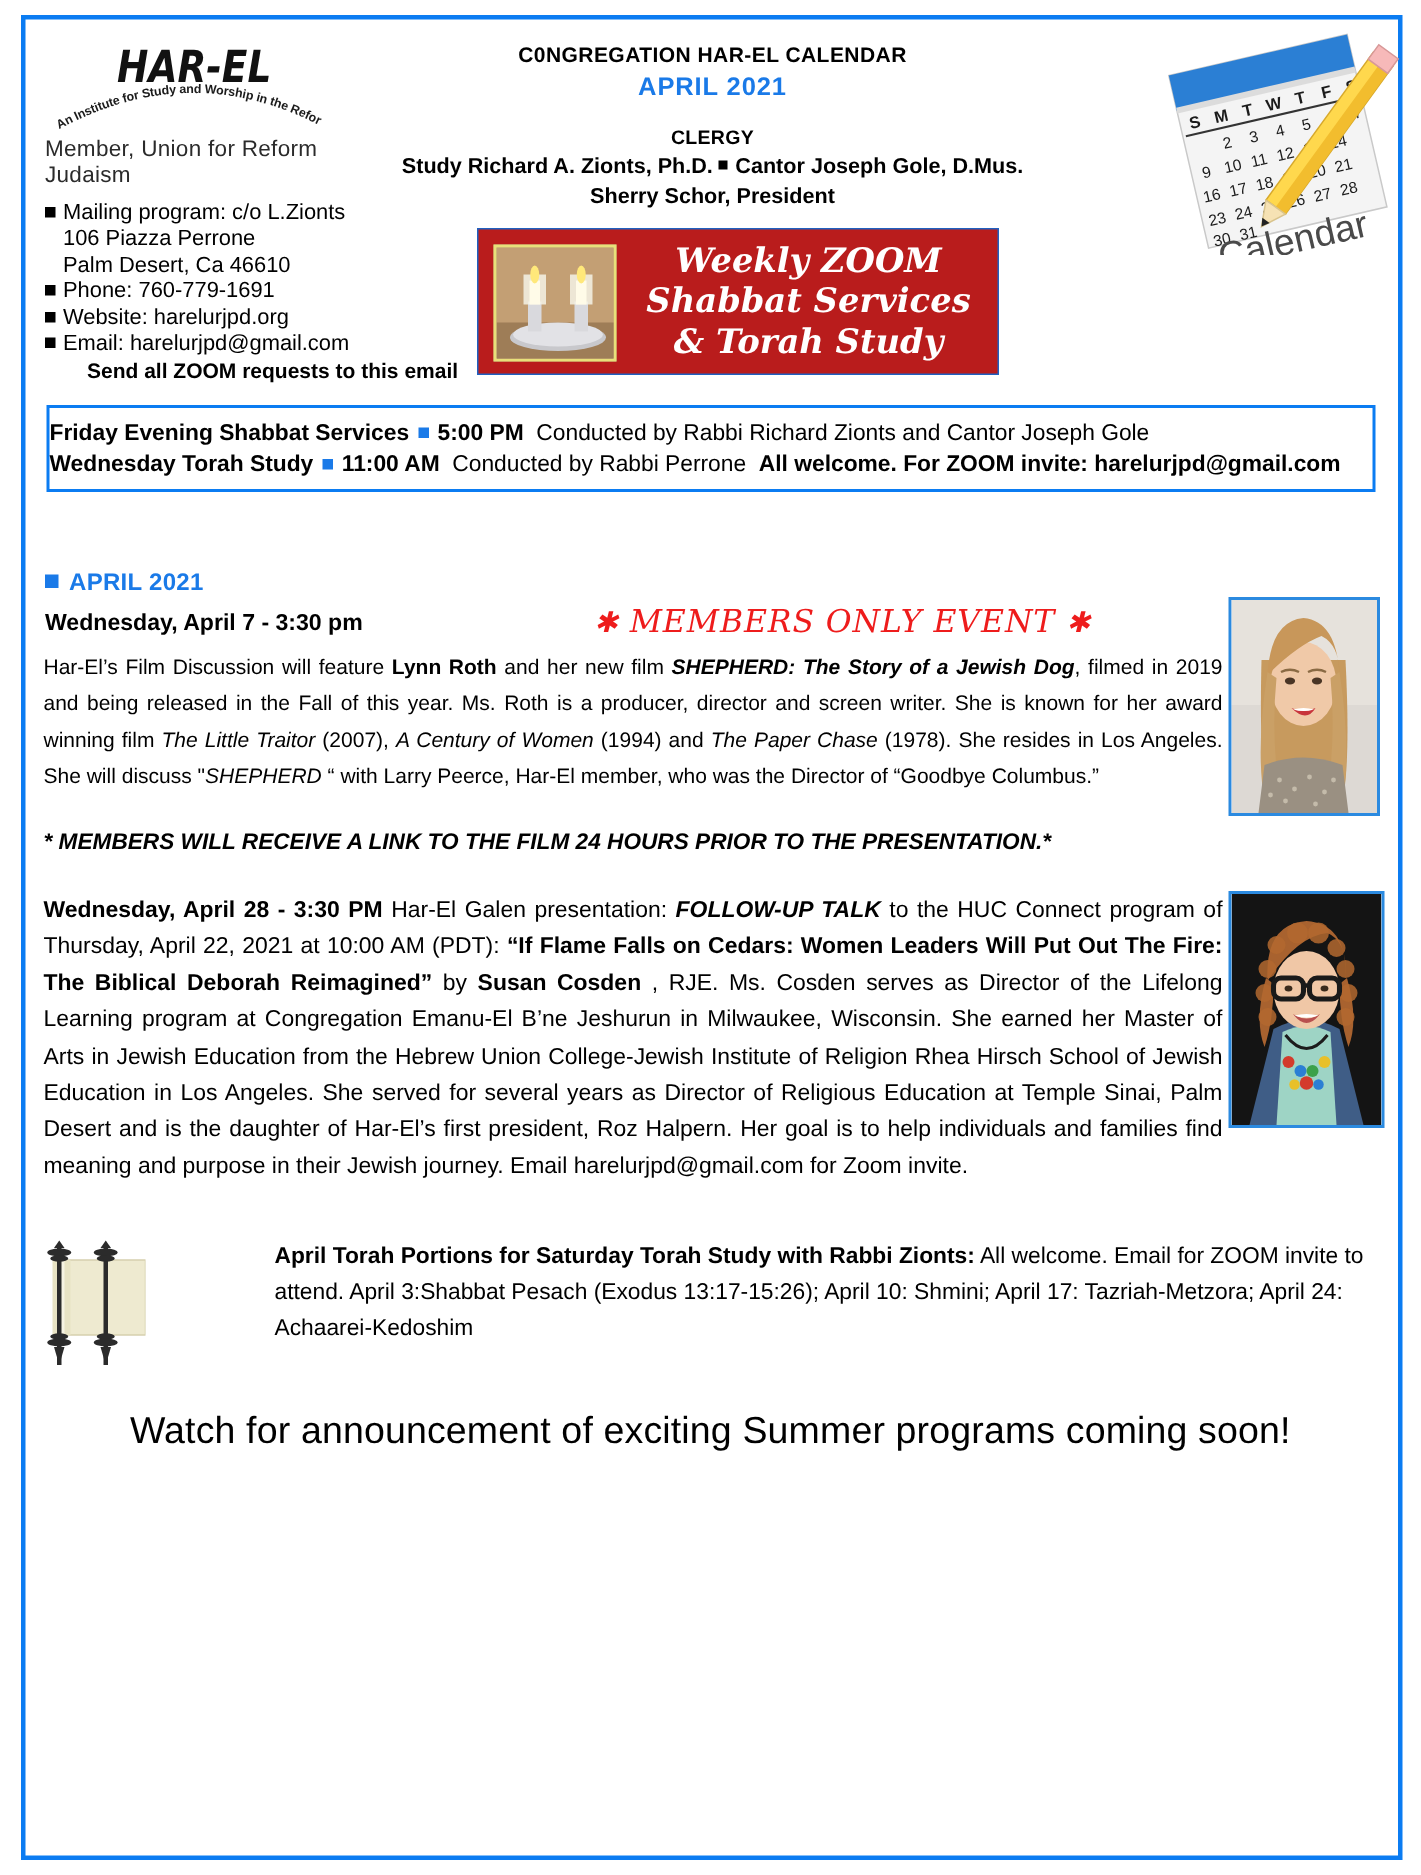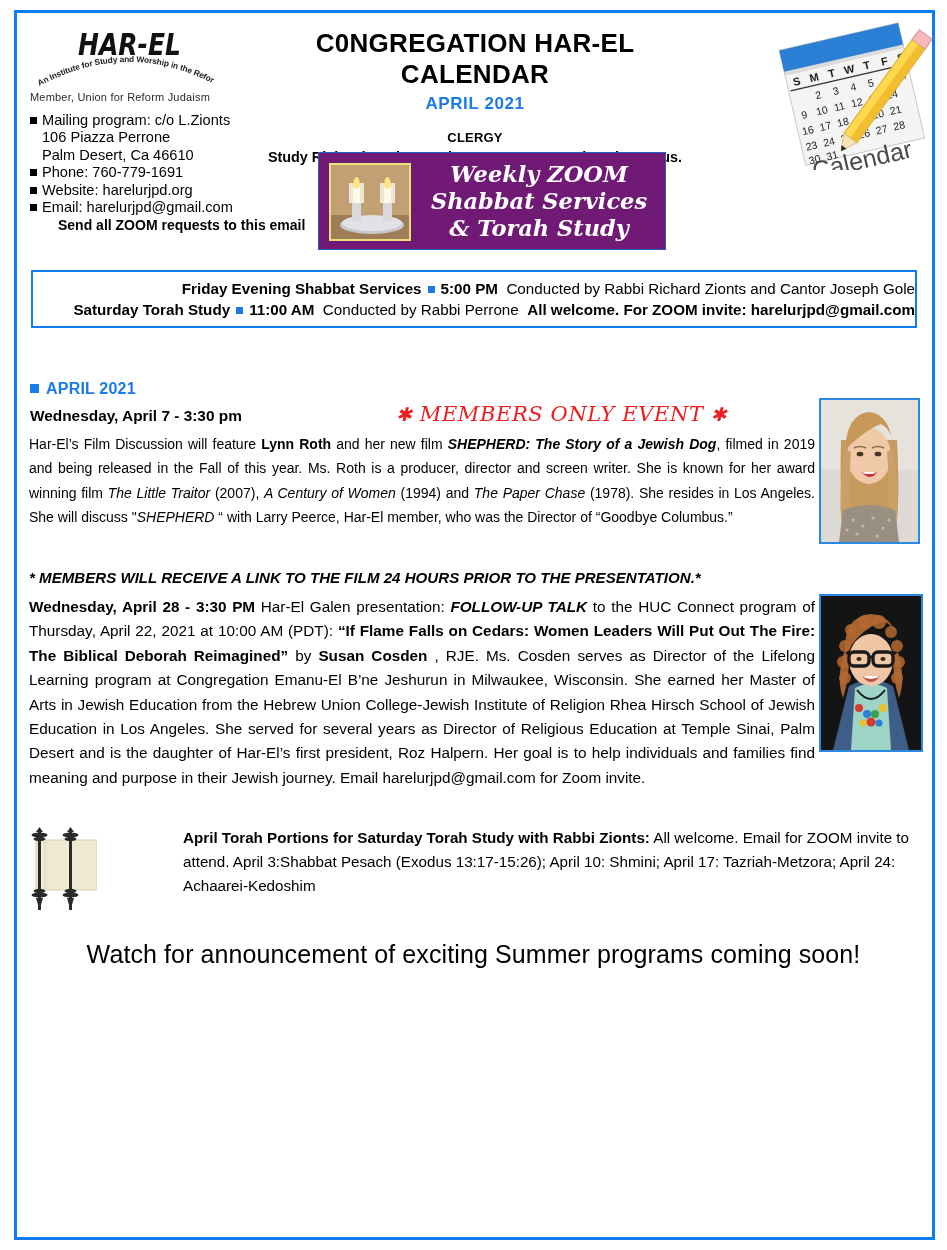--- a/index.html
+++ b/index.html
@@ -67,21 +67,21 @@
   .logo-arc text {
     font-family: "Liberation Sans", sans-serif;
     font-size: 8.3px;
     font-weight: bold;
     fill: #1b1b1b;
     letter-spacing: -0.1px;
   }
   .logo-member {
     margin-top: 1px;
     font-family: "Liberation Sans", sans-serif;
-    font-size: 11px;
+    font-size: 15px;
     color: #2b2b2b;
     letter-spacing: 0.2px;
   }
 
   .contact-list {
     margin-top: 9px;
     font-size: 14.6px;
     line-height: 17.4px;
     color: #000;
   }
@@ -107,21 +107,21 @@
 
   
   .title-block {
     position: absolute;
     left: 247px;
     top: 28px;
     width: 456px;
     text-align: center;
   }
   .doc-title {
-    font-size: 26px;
+    font-size: 14px;
     font-weight: bold;
     letter-spacing: 0.3px;
   }
   .doc-subtitle {
     margin-top: 4px;
     font-size: 17px;
     font-weight: bold;
     color: #1a7ae8;
     letter-spacing: 0.6px;
   }
@@ -159,21 +159,21 @@
     height: 152px;
   }
 
   
   .zoom-banner {
     position: absolute;
     left: 318px;
     top: 152px;
     width: 348px;
     height: 98px;
-    background: #701a75;
+    background: #b91c1c;
     border: 1px solid #2060c0;
     box-sizing: border-box;
   }
   .zoom-candles {
     position: absolute;
     left: 10px; top: 10px;
     width: 82px; height: 78px;
     border: 2px solid #e8e07a;
     box-sizing: border-box;
     background: #b59a72;
@@ -195,21 +195,21 @@
 
   
   .services-box {
     position: absolute;
     left: 31px;
     top: 270px;
     width: 886px;
     height: 58px;
     border: 2px solid #0b7cf2;
     box-sizing: border-box;
-    text-align: right;
+    text-align: left;
     padding-top: 6px;
   }
   .svc-line {
     font-size: 15.2px;
     line-height: 21px;
     white-space: nowrap;
   }
   .svc-line b { font-weight: bold; }
   .svc-sq {
     display: inline-block;
@@ -268,21 +268,20 @@
     text-align: justify;
   }
   .event1-closing {
     position: absolute;
     left: 29px;
     top: 553px;
     width: 800px;
     font-size: 15.1px;
     font-weight: bold;
     font-style: italic;
-    margin-top: 16px;
   }
 
   .event2-body {
     position: absolute;
     left: 29px;
     top: 595px;
     width: 786px;
     font-size: 15.3px;
     line-height: 24.4px;
     text-align: justify;
@@ -463,21 +462,21 @@
       <div>&amp; Torah Study</div>
     </div>
   </div>
 </div>
 
 <div class="services-box">
   <div class="svc-line">
     <b>Friday Evening Shabbat Services</b><span class="svc-sq"></span><b>5:00 PM</b>&nbsp;&nbsp;<span>Conducted by Rabbi Richard  Zionts and Cantor Joseph Gole</span>
   </div>
   <div class="svc-line">
-    <b>Saturday Torah Study</b><span class="svc-sq"></span><b>11:00 AM</b>&nbsp;&nbsp;<span>Conducted by Rabbi Perrone</span>&nbsp;&nbsp;<b>All welcome. For ZOOM invite: harelurjpd@gmail.com</b>
+    <b>Wednesday Torah Study</b><span class="svc-sq"></span><b>11:00 AM</b>&nbsp;&nbsp;<span>Conducted by Rabbi Perrone</span>&nbsp;&nbsp;<b>All welcome. For ZOOM invite: harelurjpd@gmail.com</b>
   </div>
 </div>
 
 <div class="section-head"><span class="sq"></span><span>APRIL 2021</span></div>
 
 <div class="event1-date">Wednesday, April 7 - 3:30 pm</div>
 <div class="members-only"><span class="ast">✱</span> <span>MEMBERS ONLY EVENT</span> <span class="ast">✱</span></div>
 
 <div class="event1-body"><span>Har-El’s Film Discussion will feature </span><b>Lynn Roth</b><span> and her new film </span><b><i>SHEPHERD: The Story of a Jewish Dog</i></b><span>, filmed in 2019 and being released in the Fall of this year.    Ms. Roth is a producer, director and screen writer. She is known for her award winning film </span><i>The Little Traitor</i><span> (2007), </span><i>A Century of Women</i><span> (1994) and </span><i>The Paper Chase</i><span> (1978). She resides in Los Angeles.  She will discuss "</span><i>SHEPHERD</i><span> “ with Larry Peerce, Har-El member, who was the Director of “Goodbye  Columbus.”</span></div>
 

